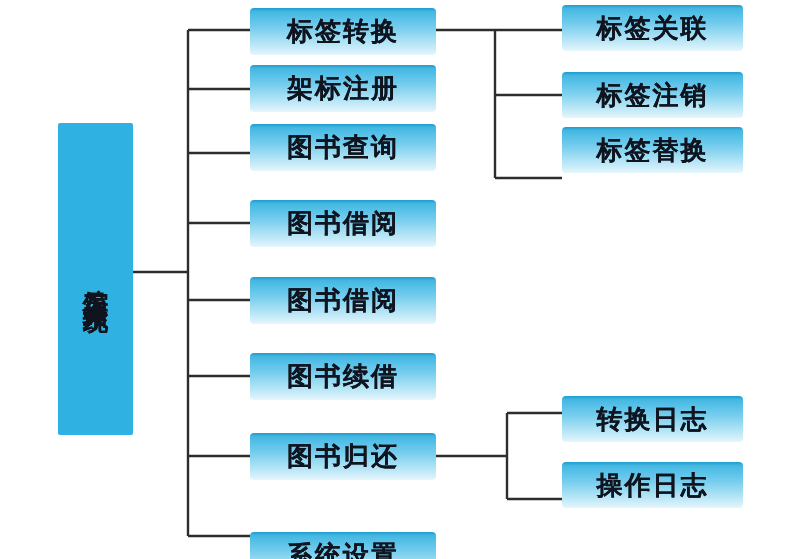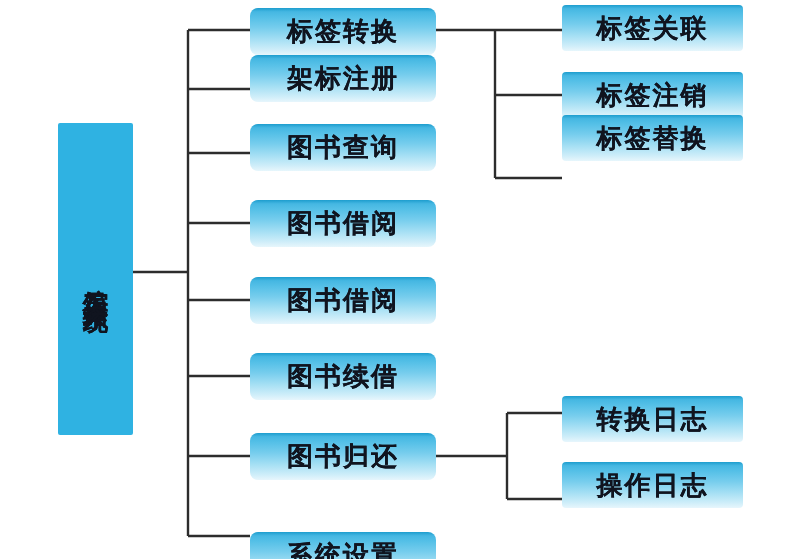--- a/index.html
+++ b/index.html
@@ -36,21 +36,21 @@
       #76cded 42%,
       #a7e0f4 68%,
       #cdedf9 88%,
       #e7f6fc 100%);
     color: #10141f;
     font-weight: bold;
     font-size: 26px;
     letter-spacing: 2px;
     text-shadow: 0 0 0.5px #10141f;
   }
-  .node.mid   { left: 250px; width: 186px; height: 47px; border-radius: 8px; }
+  .node.mid   { left: 250px; width: 186px; height: 47px; }
   .node.right { left: 562px; width: 181px; height: 46px; }
   .node.root {
     left: 58px;
     top: 123px;
     width: 75px;
     height: 312px;
     background: #2fb2e2;
     border-radius: 2px;
     font-size: 25px;
     letter-spacing: 0;
@@ -95,21 +95,21 @@
     </g>
   </svg>
 
   <div class="node root">
     <span class="vtext">馆员工作站系统</span>
   </div>
 
   <div class="node mid" style="top:8px">
     <span>标签转换</span>
   </div>
-  <div class="node mid" style="top:55px">
+  <div class="node mid" style="top:65px">
     <span>架标注册</span>
   </div>
   <div class="node mid" style="top:124px">
     <span>图书查询</span>
   </div>
   <div class="node mid" style="top:200px">
     <span>图书借阅</span>
   </div>
   <div class="node mid" style="top:277px">
     <span>图书借阅</span>
@@ -123,21 +123,21 @@
   <div class="node mid" style="top:532px">
     <span>系统设置</span>
   </div>
 
   <div class="node right" style="top:5px">
     <span>标签关联</span>
   </div>
   <div class="node right" style="top:72px">
     <span>标签注销</span>
   </div>
-  <div class="node right" style="top:115px">
+  <div class="node right" style="top:127px">
     <span>标签替换</span>
   </div>
 
   <div class="node right" style="top:396px">
     <span>转换日志</span>
   </div>
   <div class="node right" style="top:462px">
     <span>操作日志</span>
   </div>
 

